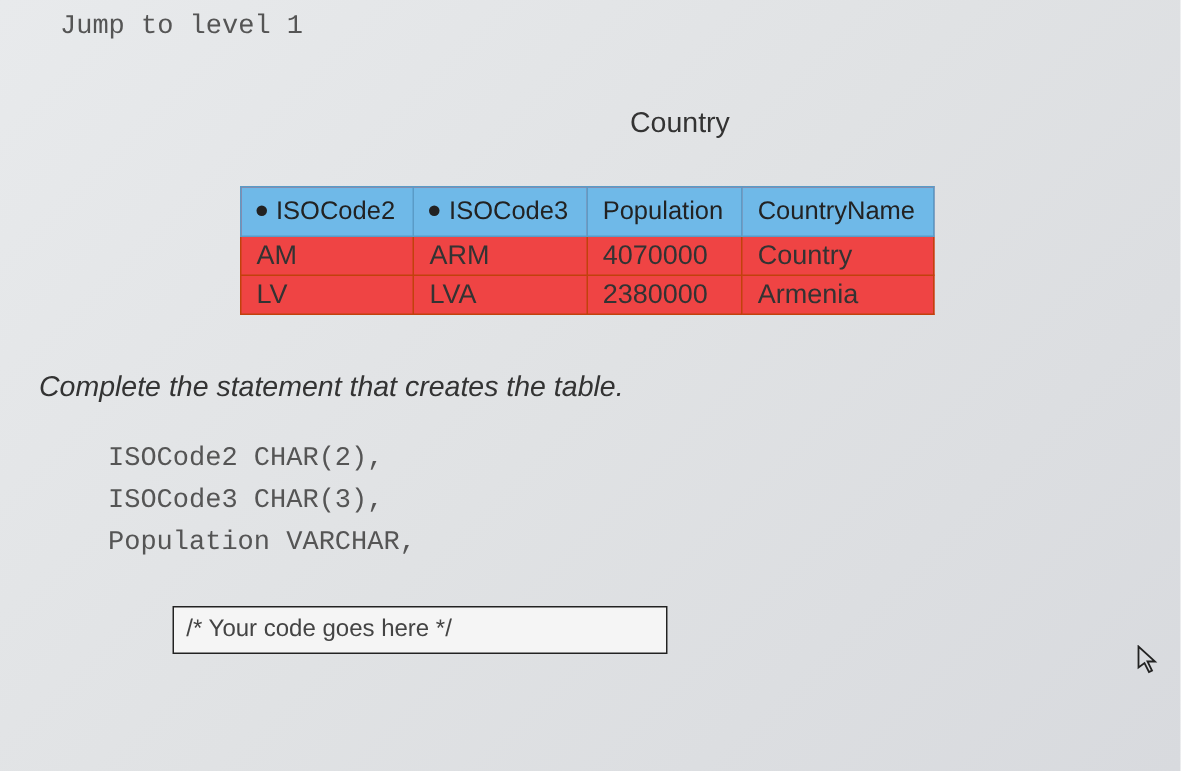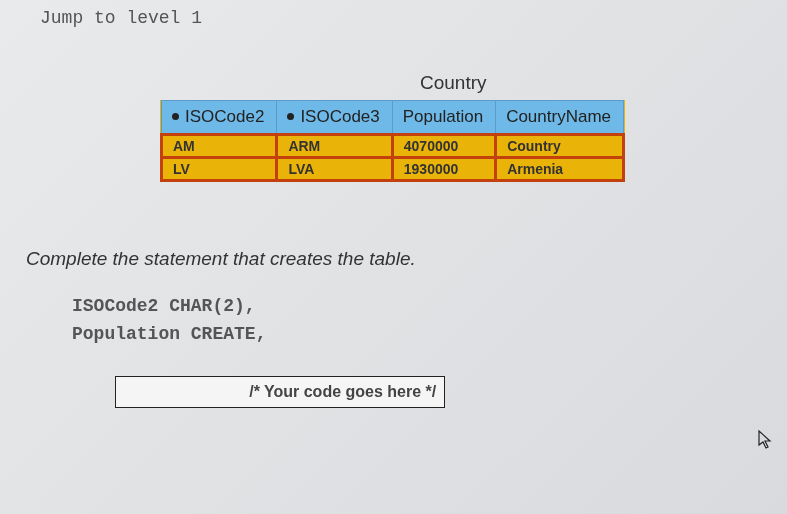--- a/index.html
+++ b/index.html
@@ -30,37 +30,37 @@
     font-size: 19px;
     color: #333;
   }
   .table-wrap {
     position: absolute;
     top: 100px;
     left: 160px;
   }
   table.country {
     border-collapse: collapse;
-    background: #eab308;
+    background: #ef4444;
+    margin-top: 24px;
   }
   table.country th {
     background: #6fb9e8;
     color: #222;
     font-weight: normal;
     text-align: left;
     padding: 6px 12px 6px 10px;
     border: 1px solid #5a9bc7;
     font-size: 17px;
   }
   table.country td {
-    border: 3px solid #c2410c;
+    border: 1px solid #c2410c;
     padding: 2px 12px 2px 10px;
-    font-size: 14px;
+    font-size: 18px;
     vertical-align: top;
-    font-weight: bold;
   }
   .bullet {
     display: inline-block;
     width: 7px;
     height: 7px;
     background: #222;
     border-radius: 50%;
     margin-right: 6px;
     vertical-align: middle;
     position: relative;
@@ -77,31 +77,30 @@
   .code-block {
     position: absolute;
     top: 292px;
     left: 28px;
     font-family: "Courier New", monospace;
     font-size: 18px;
     line-height: 28px;
     color: #555;
   }
   .code-line { white-space: pre; }
-  .code-indent { padding-left: 44px; font-weight: bold; }
+  .code-indent { padding-left: 44px; }
   .input-box {
     display: inline-block;
     border: 1.5px solid #222;
     background: #f5f5f5;
     padding: 1px 8px;
     min-width: 330px;
     font-family: Arial, Helvetica, sans-serif;
     font-size: 16px;
     color: #444;
-    text-align: right;
   }
   .cursor-icon {
     position: absolute;
     top: 430px;
     left: 758px;
     font-size: 18px;
     color: #222;
   }
 </style>
 </head>
@@ -124,32 +123,33 @@
     <tbody>
       <tr>
         <td>AM</td>
         <td>ARM</td>
         <td>4070000</td>
         <td>Country</td>
       </tr>
       <tr>
         <td>LV</td>
         <td>LVA</td>
-        <td>1930000</td>
+        <td>2380000</td>
         <td>Armenia</td>
       </tr>
     </tbody>
   </table>
 </div>
 
 <div class="prompt-text">Complete the statement that creates the table.</div>
 
 <div class="code-block">
   <div class="code-line code-indent">ISOCode2 CHAR(2),</div>
-  <div class="code-line code-indent">Population CREATE,</div>
+  <div class="code-line code-indent">ISOCode3 CHAR(3),</div>
+  <div class="code-line code-indent">Population VARCHAR,</div>
   <div class="code-line code-indent">
     <span class="input-box">/* Your code goes here */</span>
   </div>
 
 </div>
 
 <div class="cursor-icon">
   <svg width="16" height="20" viewBox="0 0 16 20">
     <path d="M1 1 L1 15 L5 12 L8 18 L10 17 L7 11 L12 11 Z" fill="none" stroke="#222" stroke-width="1.2"></path>
   </svg>

